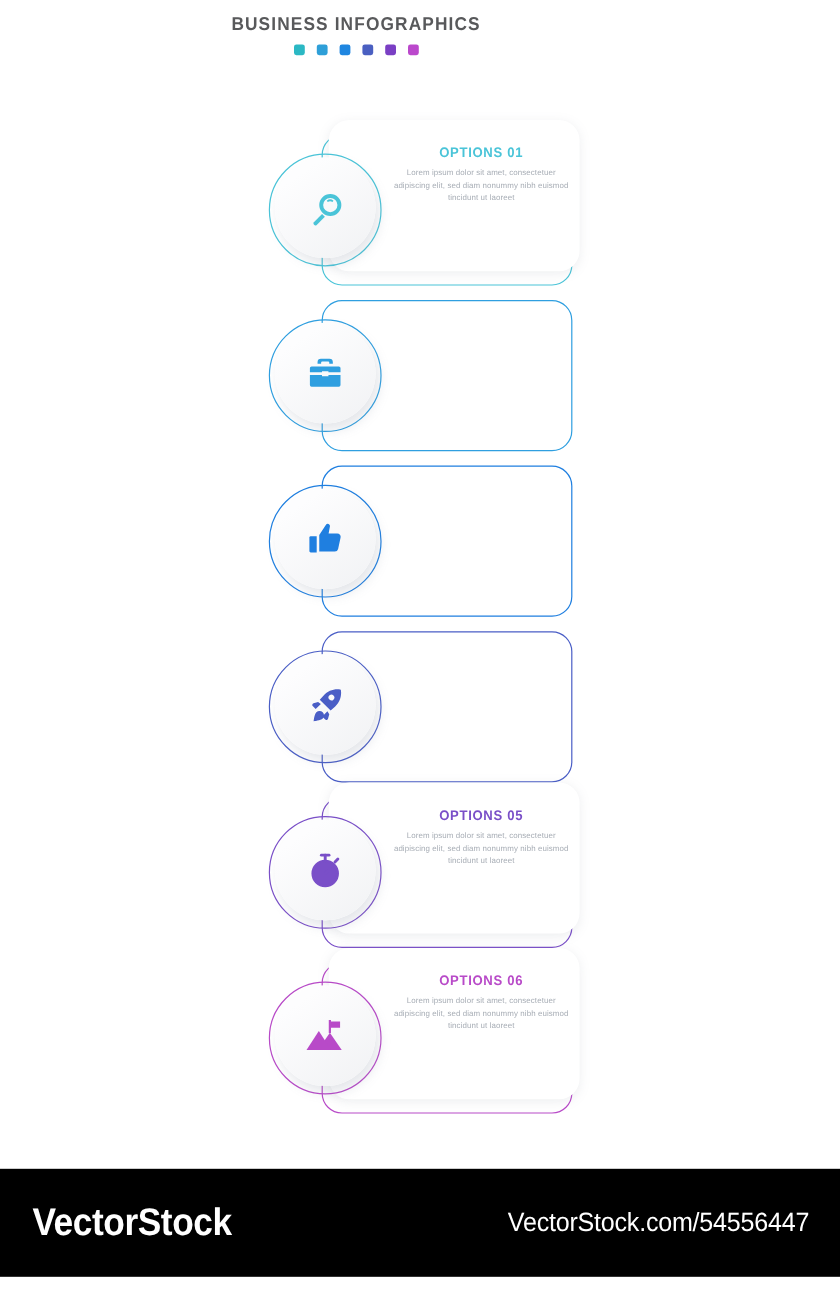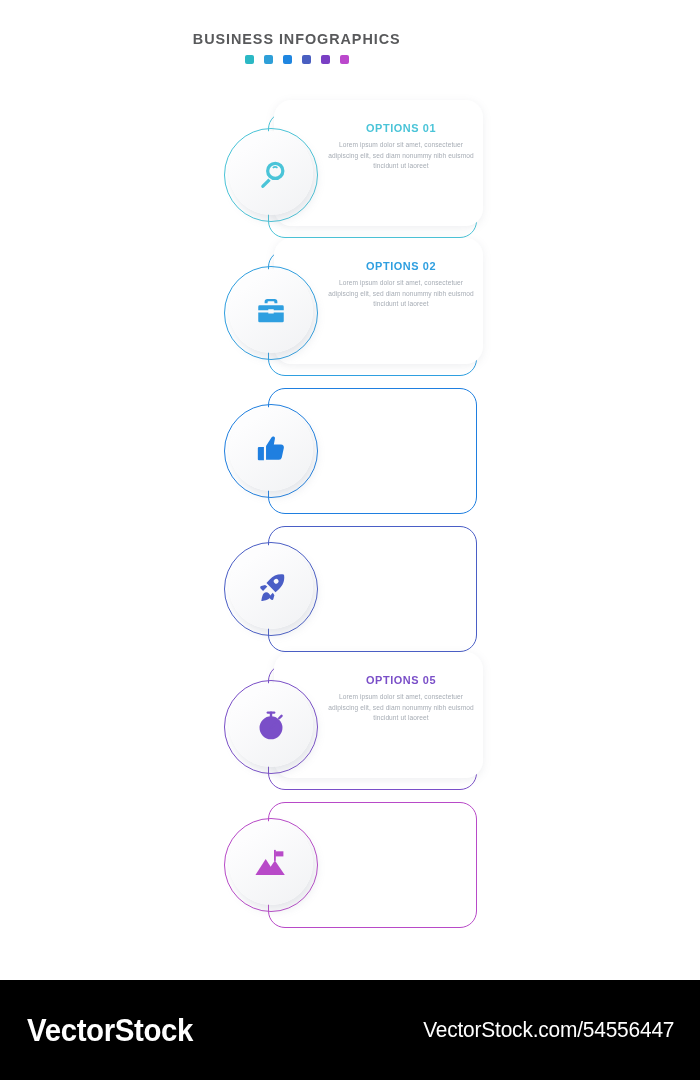--- a/index.html
+++ b/index.html
@@ -5,21 +5,21 @@
   * { margin:0; padding:0; box-sizing:border-box; }
   html, body {
     width:700px; height:1080px;
     background:#ffffff;
     font-family:"Liberation Sans", sans-serif;
     overflow:hidden;
   }
   .page { position:relative; width:700px; height:1080px; background:#fff; }
 
   
-  .header { position:absolute; top:30px; left:0; width:594px; text-align:center; }
+  .header { position:absolute; top:12px; left:0; width:594px; text-align:center; }
   .header-title {
     font-size:15.5px; font-weight:bold; letter-spacing:1.0px;
     color:#58595b; text-transform:uppercase;
     font-family:"Liberation Sans", sans-serif;
     transform:scaleX(0.93); display:inline-block;
   }
   .dots { margin-top:7px; display:flex; justify-content:center; gap:10px; }
   .dot { width:9px; height:9px; border-radius:2px; display:block; }
 
   
@@ -67,21 +67,21 @@
     position:absolute; left:229px; top:19px;
     width:84px; height:84px; border-radius:50%;
     background:linear-gradient(145deg,#fdfdfe 20%,#f1f2f4 100%);
     box-shadow:3px 5px 10px rgba(130,140,158,0.22);
     display:flex; align-items:center; justify-content:center;
   }
   .badge-inner svg { display:block; }
 
   
   .footer {
-    position:absolute; left:0; bottom:0; width:700px; height:100px;
+    position:absolute; left:0; bottom:16px; width:700px; height:90px;
     background:#000000;
   }
   .wm-left {
     position:absolute; left:27px; top:50%; transform:translateY(-50%) scaleX(0.92);
     transform-origin:left center;
     color:#fff; font-size:32px; font-weight:bold; letter-spacing:-0.4px;
   }
   .wm-right {
     position:absolute; right:26px; top:50%; transform:translateY(-50%) scaleX(0.95);
     transform-origin:right center;
@@ -120,26 +120,20 @@
             <svg width="34" height="34" viewBox="0 0 48 48" fill="#4ac4d8">
               <path d="M30 8a13 13 0 1 0 0 26 13 13 0 0 0 0-26zm0 4.6a8.4 8.4 0 1 1 0 16.8 8.4 8.4 0 0 1 0-16.8z"></path>
               <path d="M20.3 31.6l3.3 3.3-9.6 9.6a2.35 2.35 0 0 1-3.3-3.3z"></path>
               <path d="M25.8 15.8a6.6 6.6 0 0 1 8 0l-1.3 1.7a4.5 4.5 0 0 0-5.4 0z"></path>
             </svg>
           </span>
         </div>
       </div>
       <div class="row">
         <div class="outline" style="border-color: rgb(47, 159, 224);"></div>
-        <div class="panel">
-          <div class="panel-body">
-            <div class="opt-title" style="color: rgb(47, 159, 224);">OPTIONS 02</div>
-            <div class="opt-desc">Lorem ipsum dolor sit amet, consectetuer adipiscing elit, sed diam nonummy nibh euismod tincidunt ut laoreet</div>
-          </div>
-        </div>
         <div class="badge" style="border-color: rgb(47, 159, 224);"></div>
         <div class="badge-inner">
           <span>
             <svg width="34" height="34" viewBox="0 0 48 48" fill="#2f9fe0">
               <path d="M19 7h10a4 4 0 0 1 4 4v2h-4.2v-1.6a1.3 1.3 0 0 0-1.3-1.3h-7a1.3 1.3 0 0 0-1.3 1.3V13H15v-2a4 4 0 0 1 4-4z"></path>
               <path d="M8 16h32a2 2 0 0 1 2 2v5H27.8v-1.4h-7.6V23H6v-5a2 2 0 0 1 2-2z"></path>
               <path d="M6 26h14.2v1.5h7.6V26H42v12a2 2 0 0 1-2 2H8a2 2 0 0 1-2-2z"></path>
             </svg>
           </span>
         </div>
@@ -186,20 +180,26 @@
               <path d="M24 28l6-5.4"></path>
               <path d="M19.5 6.5h9"></path>
               <path d="M24 6.5v7"></path>
               <path d="M35.5 14.5l3.4-3.4"></path>
             </svg>
           </span>
         </div>
       </div>
       <div class="row">
         <div class="outline" style="border-color: rgb(184, 74, 200);"></div>
+        <div class="panel">
+          <div class="panel-body">
+            <div class="opt-title" style="color: rgb(184, 74, 200);">OPTIONS 06</div>
+            <div class="opt-desc">Lorem ipsum dolor sit amet, consectetuer adipiscing elit, sed diam nonummy nibh euismod tincidunt ut laoreet</div>
+          </div>
+        </div>
         <div class="badge" style="border-color: rgb(184, 74, 200);"></div>
         <div class="badge-inner">
           <span>
             <svg width="34" height="34" viewBox="0 0 48 48" fill="#b84ac8">
               <path d="M30 7.5h11.5v7.2H30z"></path>
               <path d="M28.2 5.5h2.6v15.5h-2.6z"></path>
               <path d="M29.5 20.5L43.5 41H15.5z"></path>
               <path d="M16.5 18.5L31 41H2z"></path>
             </svg>
           </span>

